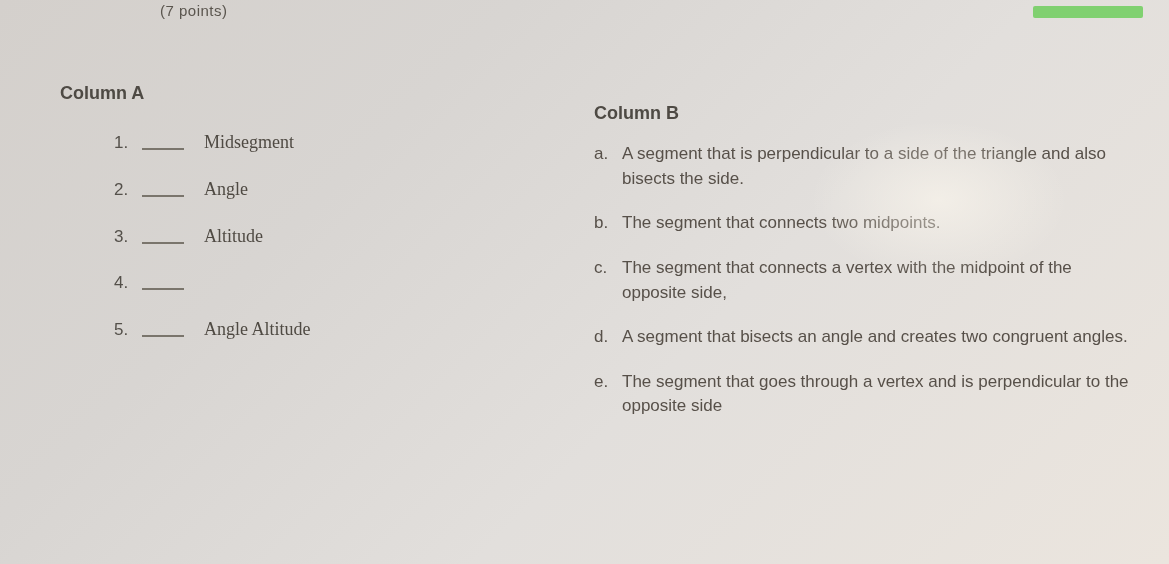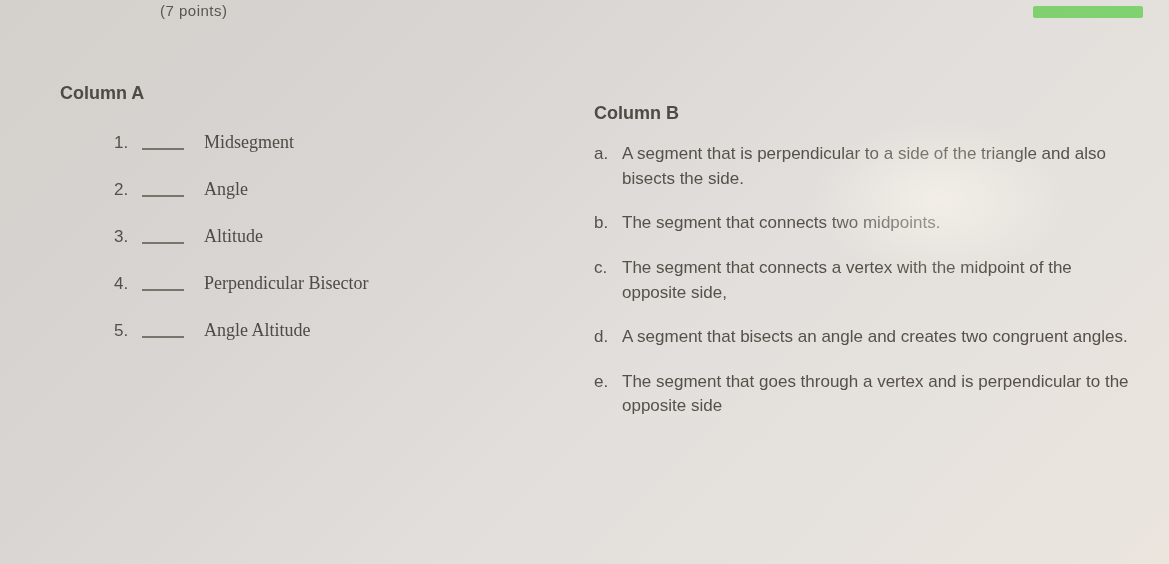--- a/index.html
+++ b/index.html
@@ -100,21 +100,20 @@
         <span class="term-text">Angle</span>
       </div>
       <div class="term-row">
         <span class="term-num">3.</span>
         <span class="blank"></span>
         <span class="term-text">Altitude</span>
       </div>
       <div class="term-row">
         <span class="term-num">4.</span>
         <span class="blank"></span>
-        <span class="term-text">Perpendicular Bisector</span>
       </div>
       <div class="term-row">
         <span class="term-num">5.</span>
         <span class="blank"></span>
         <span class="term-text">Angle Altitude</span>
       </div>
     </div>
 
     <div class="col-b">
       <div class="col-header">Column B</div>

